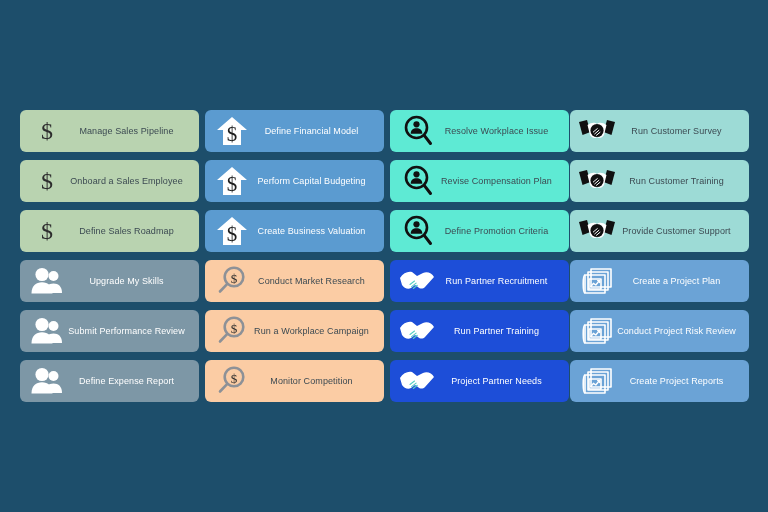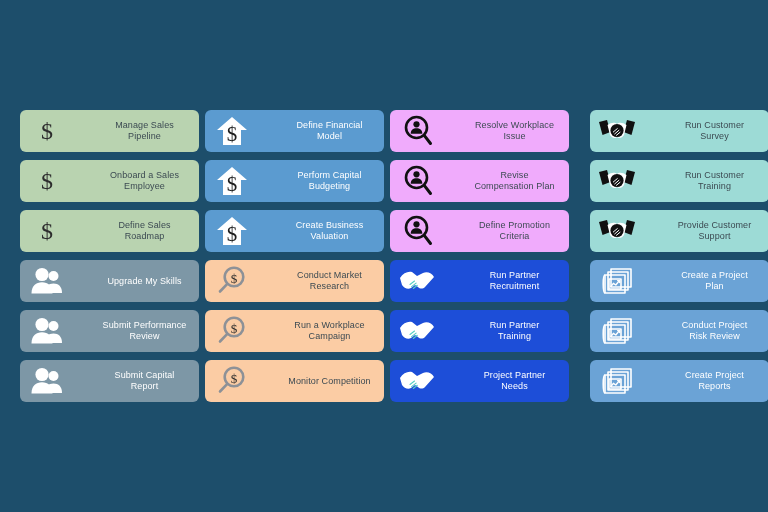--- a/index.html
+++ b/index.html
@@ -21,21 +21,21 @@
     background: #1d4e6b;
   }
   .column {
     position: absolute;
     top: 110px;
     width: 179px;
   }
   .col-0 { left: 20px; }
   .col-1 { left: 205px; }
   .col-2 { left: 390px; }
-  .col-3 { left: 590px; }
+  .col-3 { left: 570px; }
 
   .card {
     position: relative;
     display: flex;
     align-items: center;
     box-sizing: border-box;
     height: 42px;
     margin-bottom: 8px;
     border-radius: 6px;
     padding-left: 8px;
@@ -52,37 +52,36 @@
   }
   .card-icon svg { display: block; }
 
   .card-label {
     flex: 1 1 auto;
     text-align: center;
     font-size: 9px;
     line-height: 11px;
     letter-spacing: 0.1px;
     padding-right: 12px;
-    margin-left: 36px;
   }
 
   
   .pal-green      { background: #b9d3b0; }
   .pal-green .card-label { color: #3c4a52; }
 
   .pal-slate      { background: #7d97a6; }
   .pal-slate .card-label { color: #ffffff; }
 
   .pal-blue       { background: #5b9bd0; }
   .pal-blue .card-label { color: #ffffff; }
 
   .pal-peach      { background: #fbcca4; }
   .pal-peach .card-label { color: #3c4a52; }
 
-  .pal-cream      { background: #f0abfc; }
+  .pal-cream      { background: #5eead4; }
   .pal-cream .card-label { color: #3c4a52; }
 
   .pal-teal       { background: #1d4ed8; justify-content: space-between; }
   .pal-teal .card-label { color: #ffffff; }
 
   .pal-aqua       { background: #9ddbd6; }
   .pal-aqua .card-label { color: #3c4a52; }
 
   .pal-steel      { background: #6ba3d6; align-items: center; }
   .pal-steel .card-label { color: #ffffff; }
@@ -140,21 +139,21 @@
       </div>
       <div class="card pal-slate">
         <span class="card-icon">
           <svg width="34" height="34" viewBox="0 0 34 34">
             <circle cx="23.5" cy="12" r="5" fill="#ffffff"></circle>
             <path d="M14.5 29 C14.5 22.5 18.5 19.5 23.5 19.5 C28.5 19.5 32 22.5 32 29 Z" fill="#ffffff"></path>
             <circle cx="12" cy="10.5" r="6.6" fill="#ffffff"></circle>
             <path d="M1.5 29.5 C1.5 22 6 18.3 12 18.3 C18 18.3 22.5 22 22.5 29.5 Z" fill="#ffffff"></path>
           </svg>
         </span>
-        <span class="card-label">Submit Capital Report</span>
+        <span class="card-label">Define Expense Report</span>
       </div>
     </div>
     <div class="column col-1">
       <div class="card pal-blue">
         <span class="card-icon">
           <svg width="34" height="34" viewBox="0 0 34 34">
             <path d="M17 3 L32 16 L26 16 L26 31 L8 31 L8 16 L2 16 Z" fill="#ffffff"></path>
             <text x="17" y="27" text-anchor="middle" font-family="Liberation Serif, serif" font-size="21" fill="#1d1d1d">$</text>
           </svg>
         </span>

